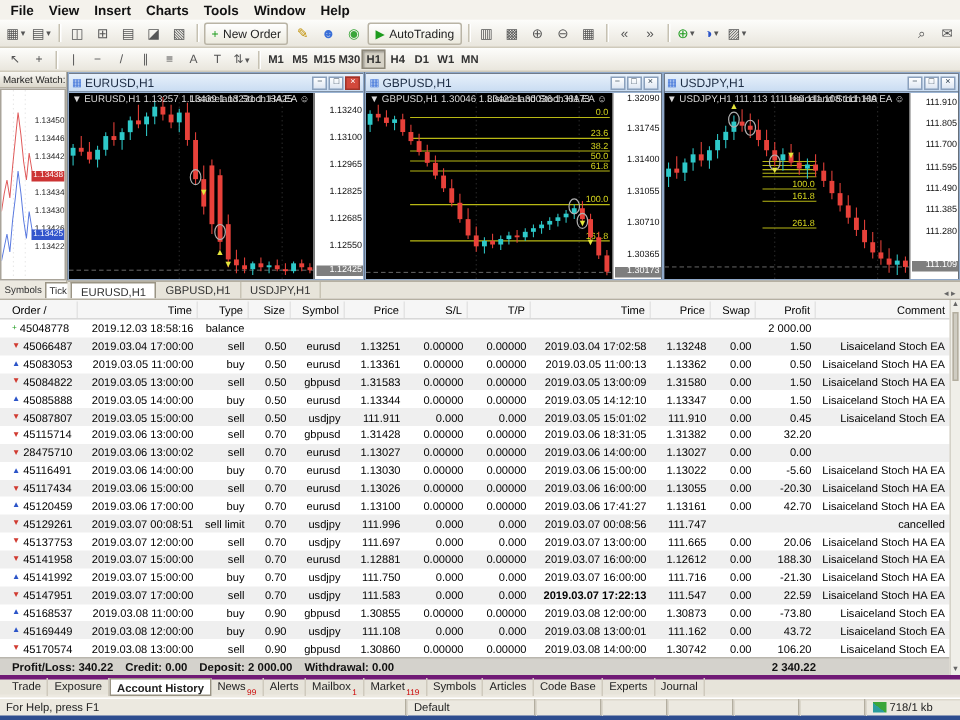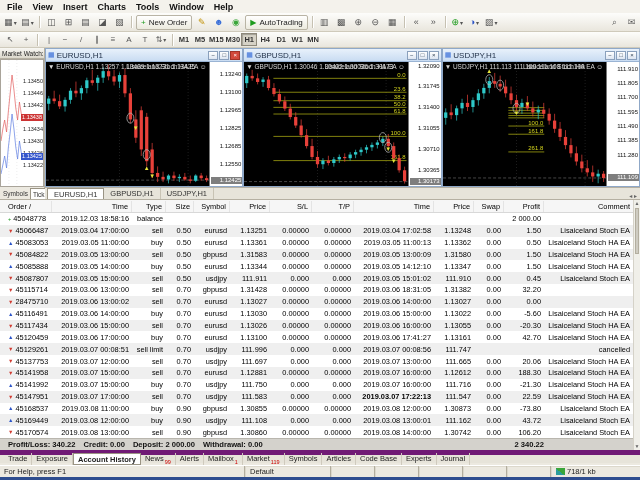--- a/index.html
+++ b/index.html
@@ -70,21 +70,21 @@
   .trows { height:225px; display:flex; flex-direction:column; }
   .trow { flex:1; display:flex; align-items:center; padding-left:8px; padding-right:7px;
           font-size:7.4px; color:#000; }
   .trow:nth-child(even) { background:#efefef; }
   .td { padding-right:3px; white-space:nowrap; overflow:hidden; text-align:right; }
   .td0 { display:flex; align-items:center; gap:2px; text-align:left; }
   .oicon { font-size:5.5px; line-height:6px; }
   .tsum { height:12px; background:#d4d2cc; border-top:1px solid #b9b6ae; display:flex; align-items:center;
           font-size:7.6px; font-weight:bold; color:#111; padding-left:8px; gap:8px; position:relative; }
   .tsum-total { position:absolute; left:504px; width:40px; text-align:right; }
-  .ttabs { height:13px; background:#e7e4da; border-top:5px solid #701a75; display:flex; align-items:center;
+  .ttabs { height:13px; background:#e7e4da; border-top:3px solid #701a75; display:flex; align-items:center;
            font-size:7.5px; padding-left:4px; }
   .ttab { padding:0 4px; height:12px; line-height:12px; color:#222; border-right:1px solid #cfcabd; white-space:nowrap; }
   .ttab.act { background:#fff; border:1px solid #9a9484; font-weight:bold; }
   .tbadge { font-size:5.5px; color:#c00; vertical-align:sub; margin-left:1px; }
   .vscroll { position:absolute; top:0; right:0; width:7px; height:250px; background:#f0efe9;
              border-left:1px solid #d5d2c8; font-size:5px; color:#666; text-align:center; }
   .vs-up { position:absolute; top:0; left:0; right:0; height:7px; line-height:7px; }
   .vs-dn { position:absolute; bottom:0; left:0; right:0; height:7px; line-height:7px; }
   .vs-thumb { position:absolute; top:8px; left:1px; right:1px; height:46px; background:#cfccc2; border:1px solid #b3ae9f; }
   
@@ -990,19 +990,19 @@
   <div class="statusbar">
     <span class="sb-left">For Help, press F1</span>
   <span class="sb-cell" style="width: 86px;">
         <span>Default</span>
       </span>
       <span class="sb-cell" style="width: 44px;"></span>
       <span class="sb-cell" style="width: 44px;"></span>
       <span class="sb-cell" style="width: 44px;"></span>
       <span class="sb-cell" style="width: 44px;"></span>
       <span class="sb-cell" style="width: 44px;"></span>
-      <span class="sb-cell" style="width: 90px;">
+      <span class="sb-cell" style="width: 64px;">
         <span class="conn-icon"></span>
         <span>718/1 kb</span>
       </span>
     </div>
   <div class="bottom-strip"></div>
 </div>
 
 </body></html>

